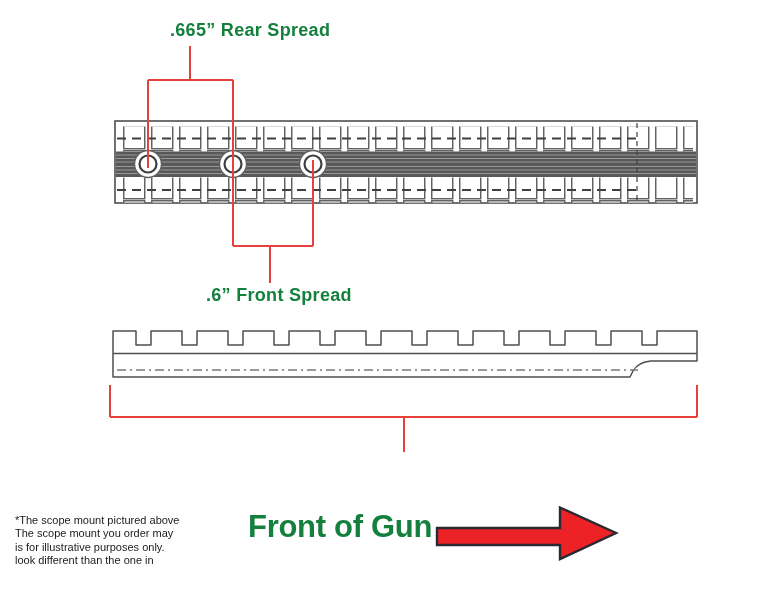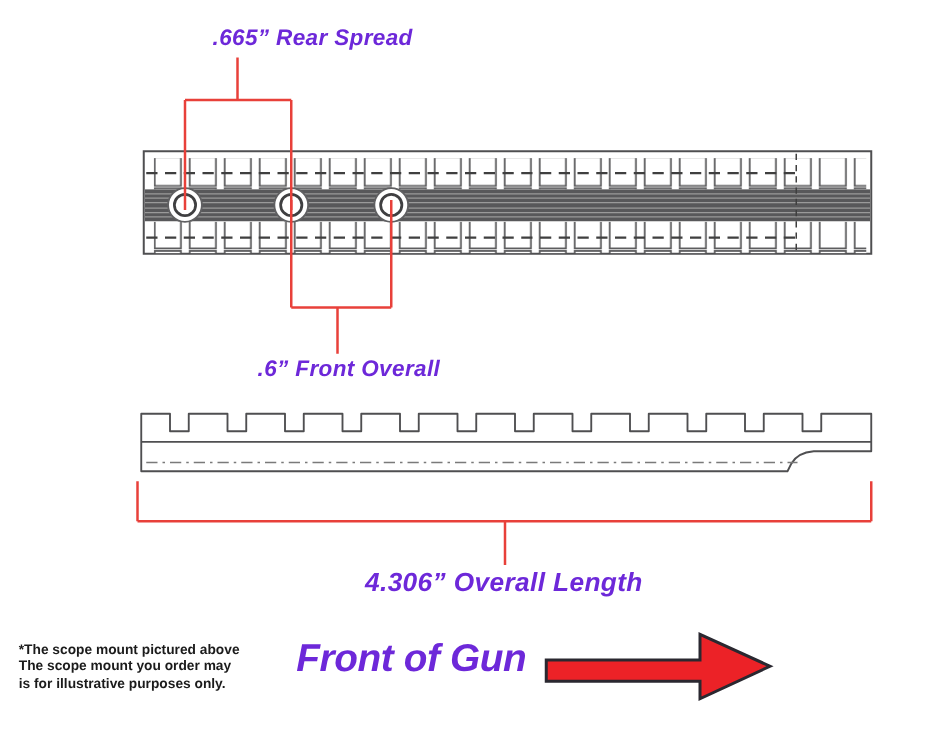--- a/index.html
+++ b/index.html
@@ -5,35 +5,34 @@
   html,body{margin:0;padding:0;background:#ffffff;}
   #canvas{
     position:relative;
     width:760px;height:598px;
     background:#ffffff;
     font-family:"Liberation Sans", sans-serif;
     overflow:hidden;
   }
   .lbl{
     position:absolute;
-    color:#6d28d9;
+    color:#15803d;
     font-weight:700;
     white-space:nowrap;
-    font-style:italic;
   }
   #lbl-rear   {left:170px; top:20px;  font-size:18px; letter-spacing:0.3px;}
   #lbl-front  {left:206px; top:285px; font-size:18px; letter-spacing:0.3px;}
   #lbl-overall{left:292px; top:455px; font-size:21px; letter-spacing:0.3px;}
-  #lbl-gun    {left:237px; top:509px; font-size:31px; letter-spacing:-0.3px;text-align:right;}
+  #lbl-gun    {left:248px; top:509px; font-size:31px; letter-spacing:-0.3px;text-align:right;}
   #disclaimer{
     position:absolute;
     left:15px; top:514px;
     width:205px;
     color:#1b1b1b;
-    font-weight:700;
+    font-weight:400;
     font-size:11px;
     line-height:13.4px;
   }
   svg{position:absolute;left:0;top:0;}
 </style>
 </head>
 <body>
 
 <div id="canvas">
 
@@ -125,23 +124,23 @@
         <line x1="697" y1="385" x2="697" y2="417"></line>
         <line x1="110" y1="417" x2="697" y2="417"></line>
         <line x1="404" y1="417" x2="404" y2="452"></line>
       </g>
     </g>
 
     <polygon points="437,528 560,528 560,507.5 616,533 560,559 560,545 437,545" fill="#ec2227" stroke="#2a2830" stroke-width="2.4" stroke-linejoin="miter"></polygon>
   </svg>
 
   <div id="lbl-rear" class="lbl">.665” Rear Spread</div>
-  <div id="lbl-front" class="lbl">.6” Front Overall</div>
-  <div id="lbl-overall" class="lbl">4.306” Overall Length</div>
+  <div id="lbl-front" class="lbl">.6” Front Spread</div>
   <div id="lbl-gun" class="lbl">Front of Gun</div>
 
   <div id="disclaimer">
     <div>*The scope mount pictured above</div>
     <div>The scope mount you order may</div>
     <div>is for illustrative purposes only.</div>
+    <div>look different than the one in</div>
   </div>
 
 </div>
 
 </body></html>

